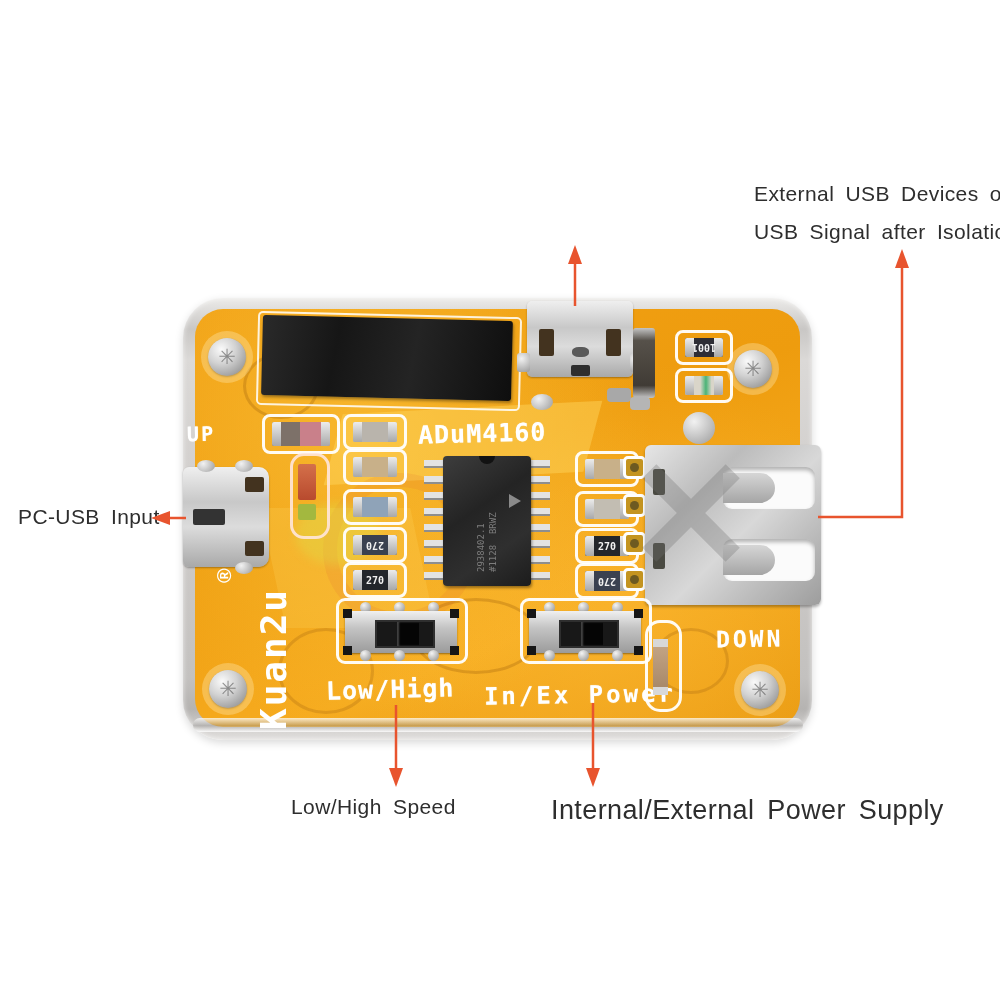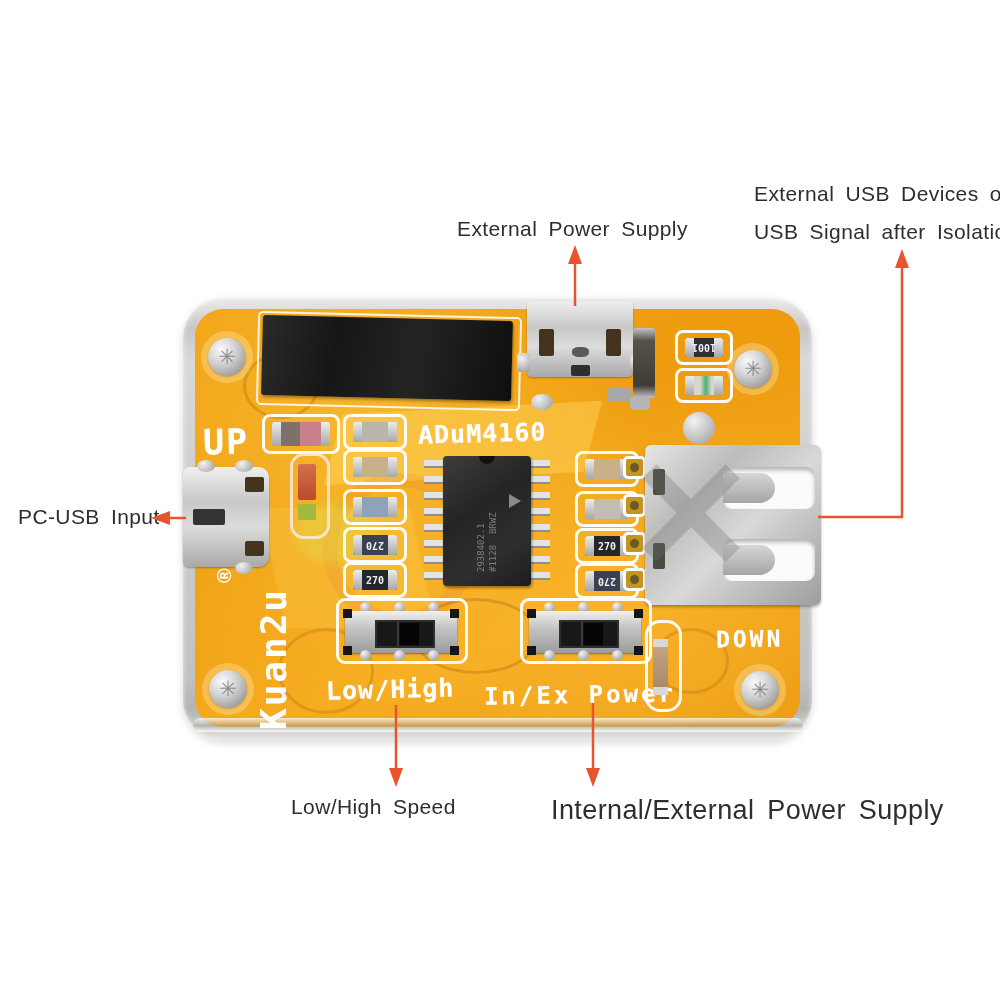--- a/index.html
+++ b/index.html
@@ -135,21 +135,20 @@
     background:rgba(222,220,70,.40);filter:blur(5px);}
   .wm-x{position:absolute;left:448px;top:160px;width:110px;height:110px;opacity:.30;}
   .wm-x::before,.wm-x::after{content:"";position:absolute;left:50px;top:-4px;width:20px;height:118px;background:#6f6f6f;}
   .wm-x::before{transform:rotate(45deg);} .wm-x::after{transform:rotate(-45deg);}
 </style>
 </head>
 <body>
 
 <div id="stage">
 
-  <div class="ann" style="left:457px;top:217px;">External Power Supply</div>
   <div class="ann" style="left:754px;top:182px;">External USB Devices of</div>
   <div class="ann" style="left:754px;top:220px;">USB Signal after Isolation</div>
   <div class="ann" style="left:18px;top:505px;">PC-USB Input</div>
   <div class="ann" style="left:291px;top:795px;">Low/High Speed</div>
   <div class="ann" style="left:551px;top:795px;font-size:27px;">Internal/External Power Supply</div>
 
   <div class="device">
     <div class="pcb"></div>
     <div class="case-edge"></div>
 
@@ -189,21 +188,21 @@
         <span class="mk flip">1001</span>
       </div>
     </div>
     <div class="pbox" style="left:492px;top:70px;width:52px;height:29px;">
       <div class="smd" style="--c:linear;background:linear-gradient(90deg,#d9d5c9 40%,#49b376 55%,#d9d5c9 70%);"></div>
     </div>
     <div class="blob" style="left:424px;top:90px;width:24px;height:14px;border-radius:4px;background:#a8a8a8;"></div>
     <div class="blob" style="left:447px;top:99px;width:20px;height:13px;border-radius:4px;background:#b5b5b5;"></div>
     <div class="blob" style="left:500px;top:114px;width:32px;height:32px;"></div>
 
-    <div class="sk" style="left:20px;top:124px;font-size:35px;letter-spacing:2px;transform:rotate(-1deg);">UP</div>
+    <div class="sk" style="left:4px;top:124px;font-size:20px;letter-spacing:2px;transform:rotate(-1deg);">UP</div>
     <div class="sk" style="left:235px;top:121px;font-size:25px;letter-spacing:1px;transform:rotate(-1.5deg);">ADuM4160</div>
     <div class="sk" style="left:533px;top:328px;font-size:23px;letter-spacing:3px;transform:rotate(-1deg);">DOWN</div>
     <div class="sk" style="left:143px;top:377px;font-size:25px;letter-spacing:1px;transform:rotate(-1.5deg);">Low/High</div>
     <div class="sk" style="left:301px;top:383px;font-size:24px;letter-spacing:3px;transform:rotate(-1deg);">In/Ex Power</div>
     <div class="rmark">®</div>
     <div class="brand">Kuan2u</div>
 
     <div class="pbox" style="left:79px;top:116px;width:72px;height:34px;">
       <div class="smd" style="--c:#7d7169;background:linear-gradient(90deg,#7d7169 0 48%,#c9808a 48%);"></div>
     </div>

